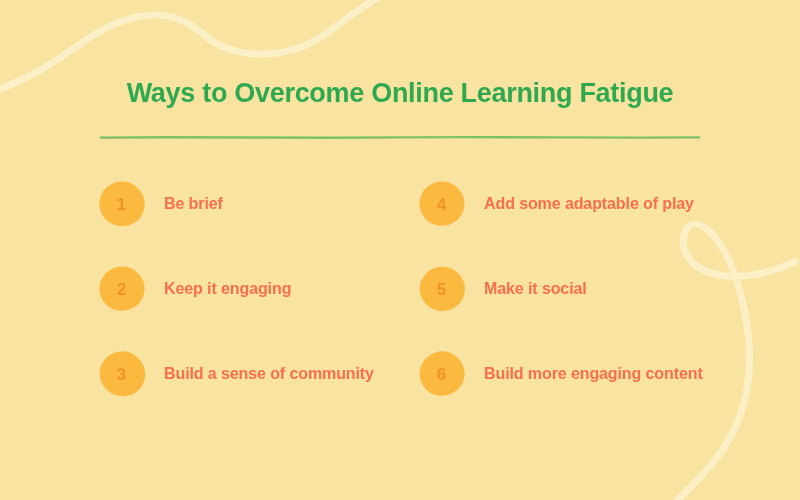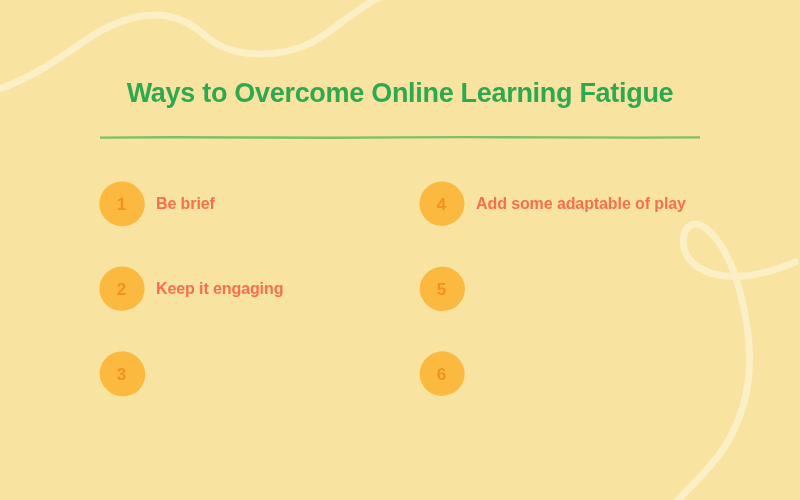--- a/index.html
+++ b/index.html
@@ -104,21 +104,21 @@
     color: #f09327;
     line-height: 1;
     margin-left: -1px;
   }
 
   .item-label {
     font-size: 16px;
     font-weight: bold;
     color: #f86f4d;
     line-height: 20px;
-    margin-left: 10px;
+    margin-left: 18px;
     margin-top: 19px;
     white-space: nowrap;
     letter-spacing: -0.1px;
   }
 </style>
 </head>
 <body>
 
 <div id="canvas">
 
@@ -172,20 +172,21 @@
 
       <div class="list-item">
         <div class="badge">
           <svg class="badge-blob" viewBox="0 0 48 48" xmlns="http://www.w3.org/2000/svg">
             <path d="M23.6 1.4 C32.4 0.9, 41 6.6, 44.9 14.5 C48.8 22.5, 47.6 32.6, 41.8 39
                      C36 45.4, 26.4 47.8, 18.3 45.3 C10.2 42.9, 3.5 35.6, 2 27.3
                      C0.5 19.1, 4.3 10.2, 11.3 5.3 C15 2.7, 19.3 1.6, 23.6 1.4 Z" fill="#FBB93F"></path>
           </svg>
           <span class="badge-num">3</span>
         </div>
+        <div class="item-label">Build a sense of community</div>
       </div>
 
     </div>
 
     <div class="column right">
 
       <div class="list-item">
         <div class="badge">
           <svg class="badge-blob" viewBox="0 0 48 48" xmlns="http://www.w3.org/2000/svg">
             <path d="M24 1.5 C33.4 1.3, 42.2 7.9, 45.3 16.6 C48.2 24.8, 45.6 34.3, 39.2 40
@@ -199,30 +200,32 @@
 
       <div class="list-item">
         <div class="badge">
           <svg class="badge-blob" viewBox="0 0 48 48" xmlns="http://www.w3.org/2000/svg">
             <path d="M23.9 1.7 C33.2 1.1, 42.2 7.6, 45.5 16.2 C48.7 24.5, 46.3 34.4, 39.7 40.3
                      C33.2 46.1, 23.2 47.5, 15.5 44.2 C7.9 41, 2.4 33.4, 1.8 25.3
                      C1.2 17.2, 5.6 9, 12.7 4.9 C16.1 2.9, 20 1.8, 23.9 1.7 Z" fill="#FBB93F"></path>
           </svg>
           <span class="badge-num">5</span>
         </div>
+        <div class="item-label">Make it social</div>
       </div>
 
       <div class="list-item">
         <div class="badge">
           <svg class="badge-blob" viewBox="0 0 48 48" xmlns="http://www.w3.org/2000/svg">
             <path d="M24.3 1.3 C33.6 1.2, 42.5 8.1, 45.5 16.9 C48.4 25.3, 45.4 35, 38.6 40.6
                      C32 46, 22.4 47.2, 15 44 C7.6 40.8, 2.3 33.4, 1.7 25.4
                      C1.1 17.6, 5.1 9.5, 12 5.2 C15.7 2.9, 20 1.4, 24.3 1.3 Z" fill="#FBB93F"></path>
           </svg>
           <span class="badge-num">6</span>
         </div>
+        <div class="item-label">Build more engaging content</div>
       </div>
 
     </div>
 
   </div>
 
 </div>
 
 </body></html>

